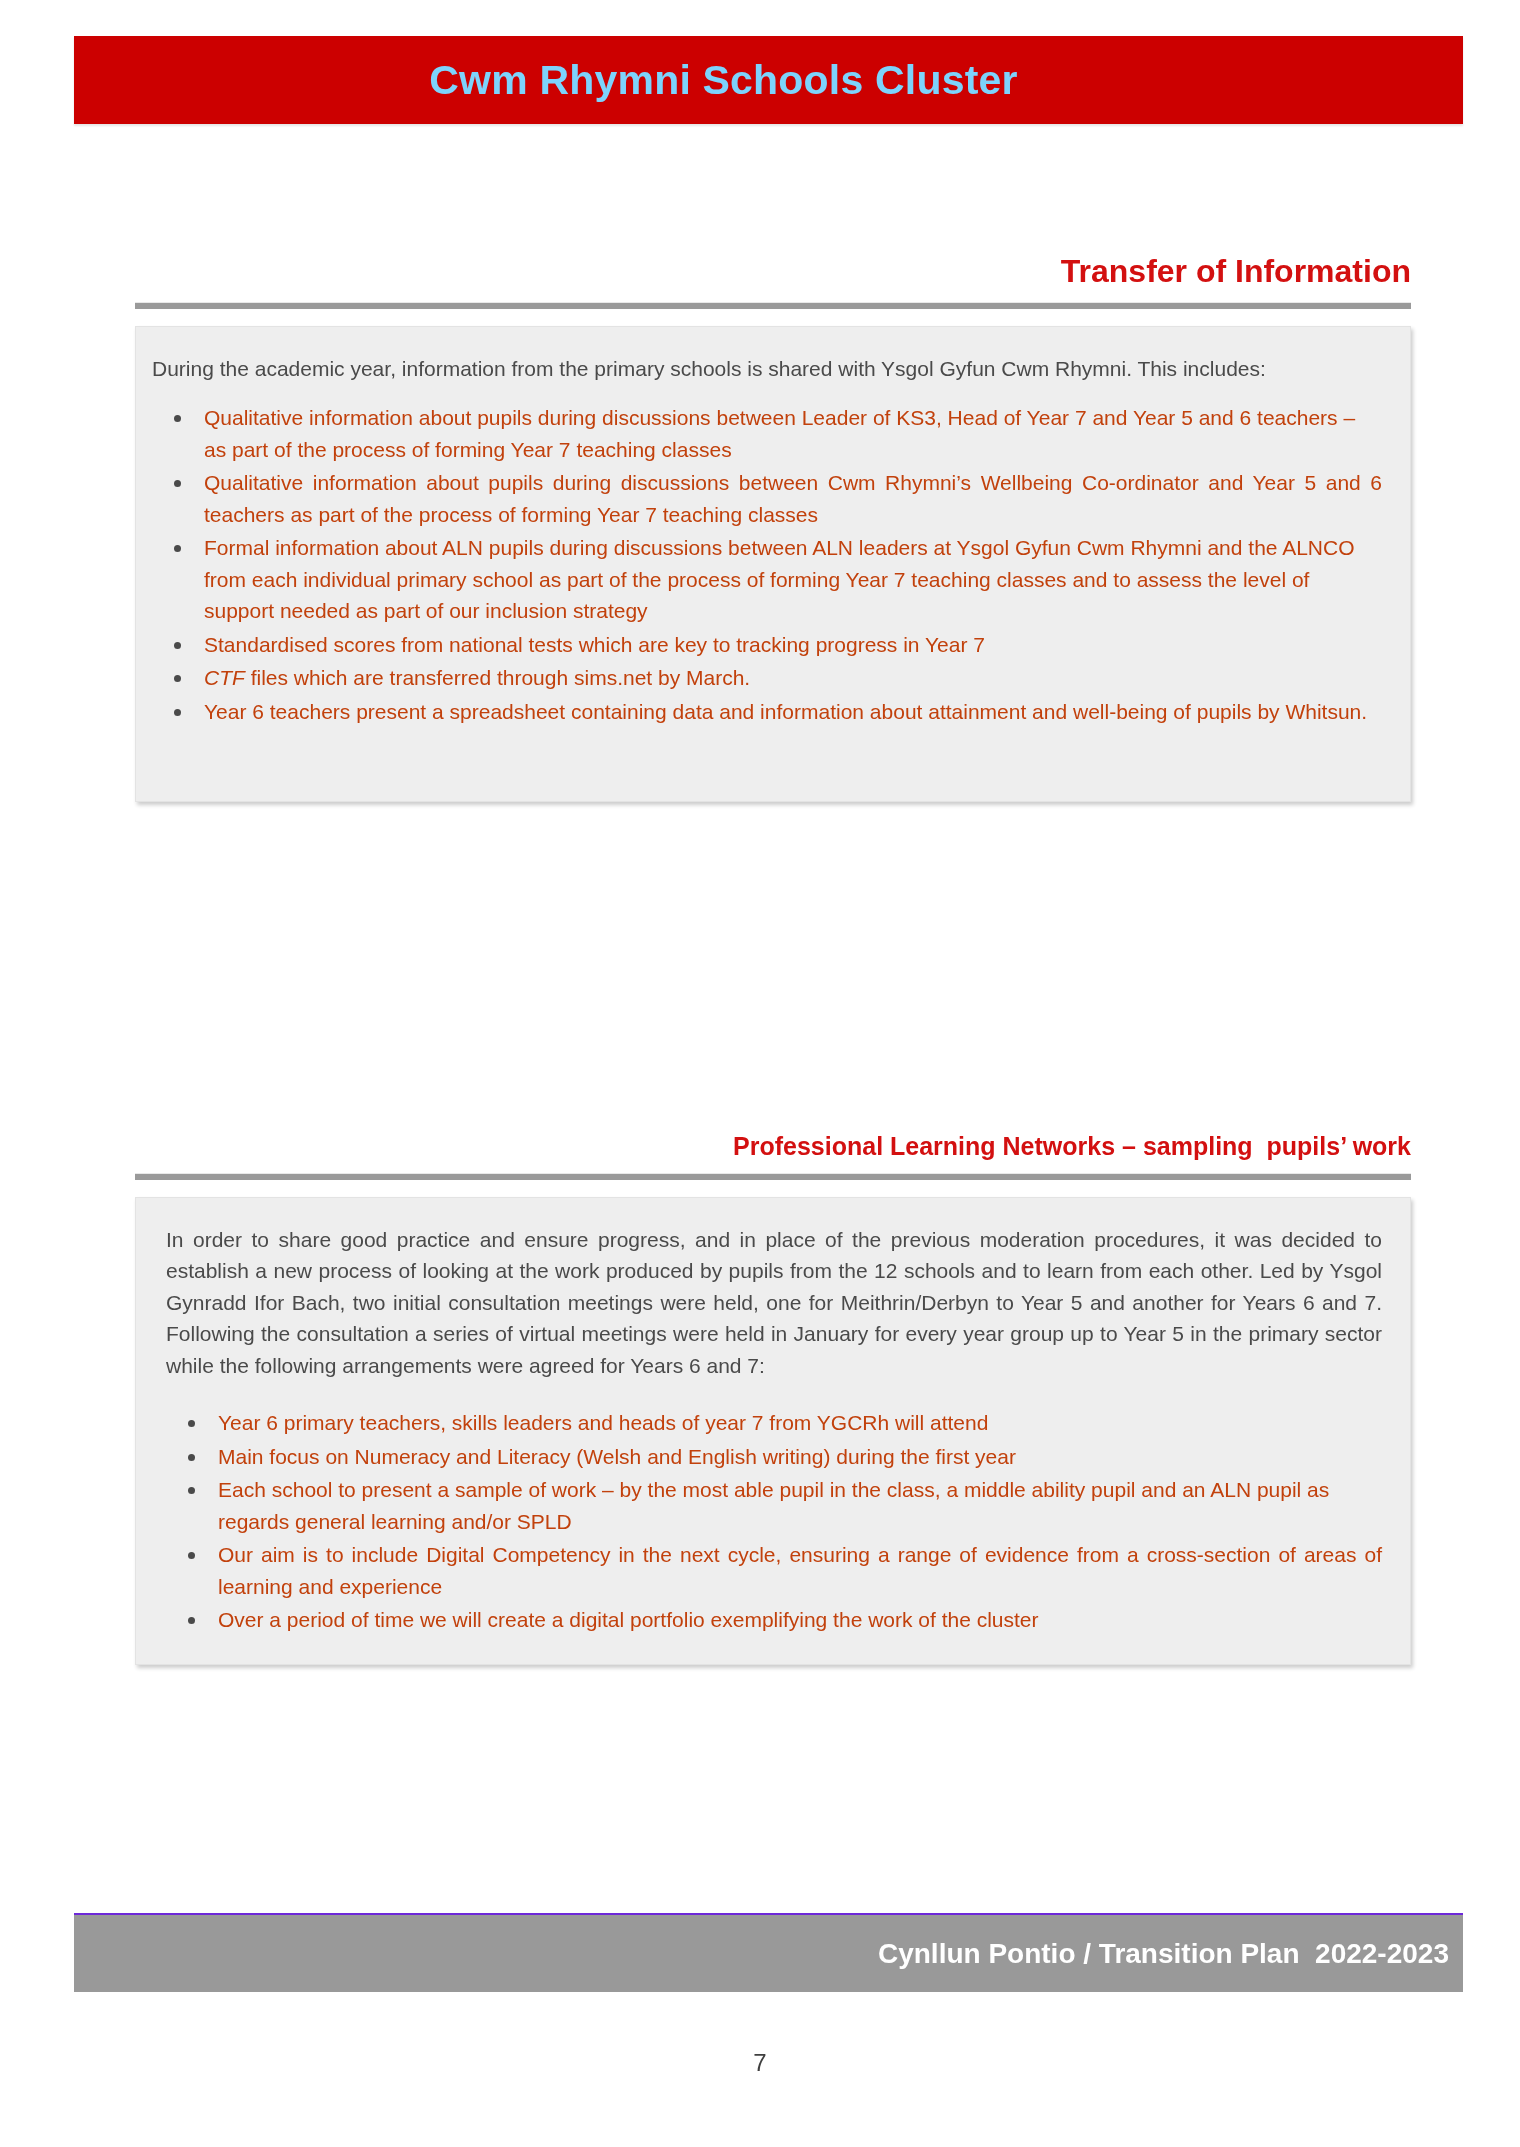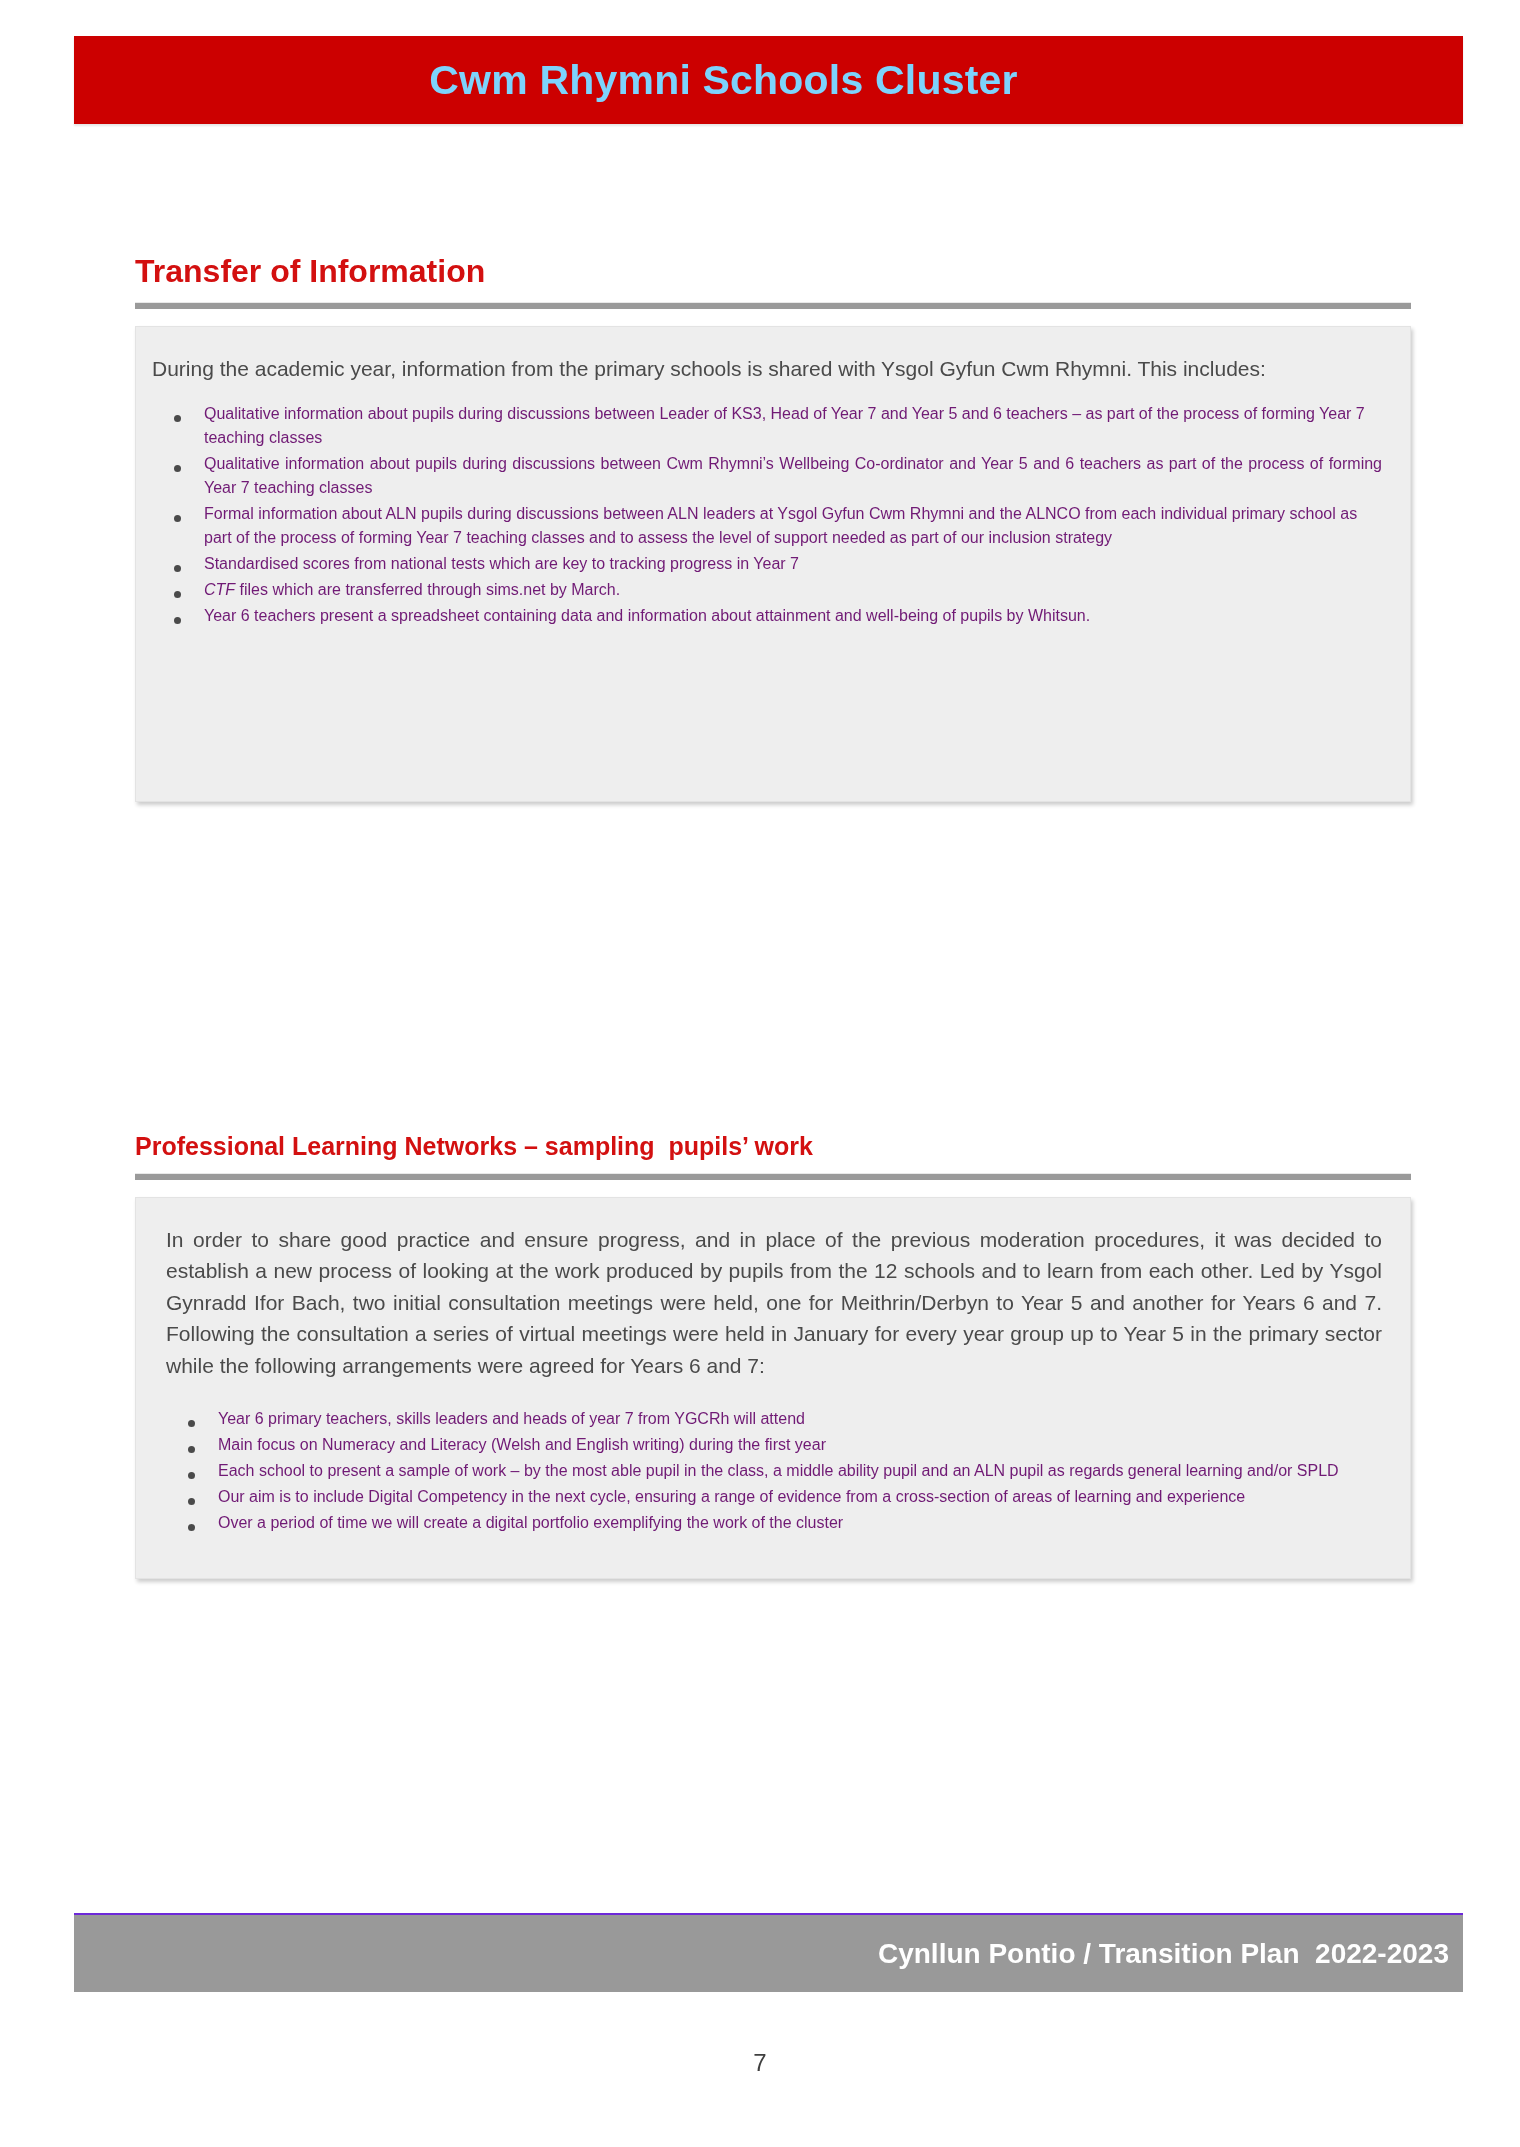--- a/index.html
+++ b/index.html
@@ -49,21 +49,21 @@
 
   
   .section {
     position: absolute;
     left: 135px;
     width: 1276px;
   }
   .section-heading {
     color: #D31010;
     font-weight: bold;
-    text-align: left;
+    text-align: right;
     line-height: 1.15;
     white-space: pre;
   }
   .heading-xl { font-size: 32px; }
   .heading-lg { font-size: 25px; }
   .section-rule {
     height: 6px;
     background: #9A9A9A;
     border-top: 1px solid #E9E9E9;
     margin-top: 12px;
@@ -85,22 +85,22 @@
   }
   .justify { text-align: justify; text-align-last: left; }
 
   ul.bullets {
     list-style: none;
     margin: 18px 0 0 0;
     padding: 0 0 0 52px;
   }
   ul.bullets li {
     position: relative;
-    color: #701a75;
-    font-size: 16px;
+    color: #c2410c;
+    font-size: 21px;
     line-height: 1.50;
     margin: 0 0 2px 0;
     padding-left: 0;
   }
   ul.bullets li::before {
     content: "";
     position: absolute;
     left: -30px;
     top: 13px;
     width: 7px;

